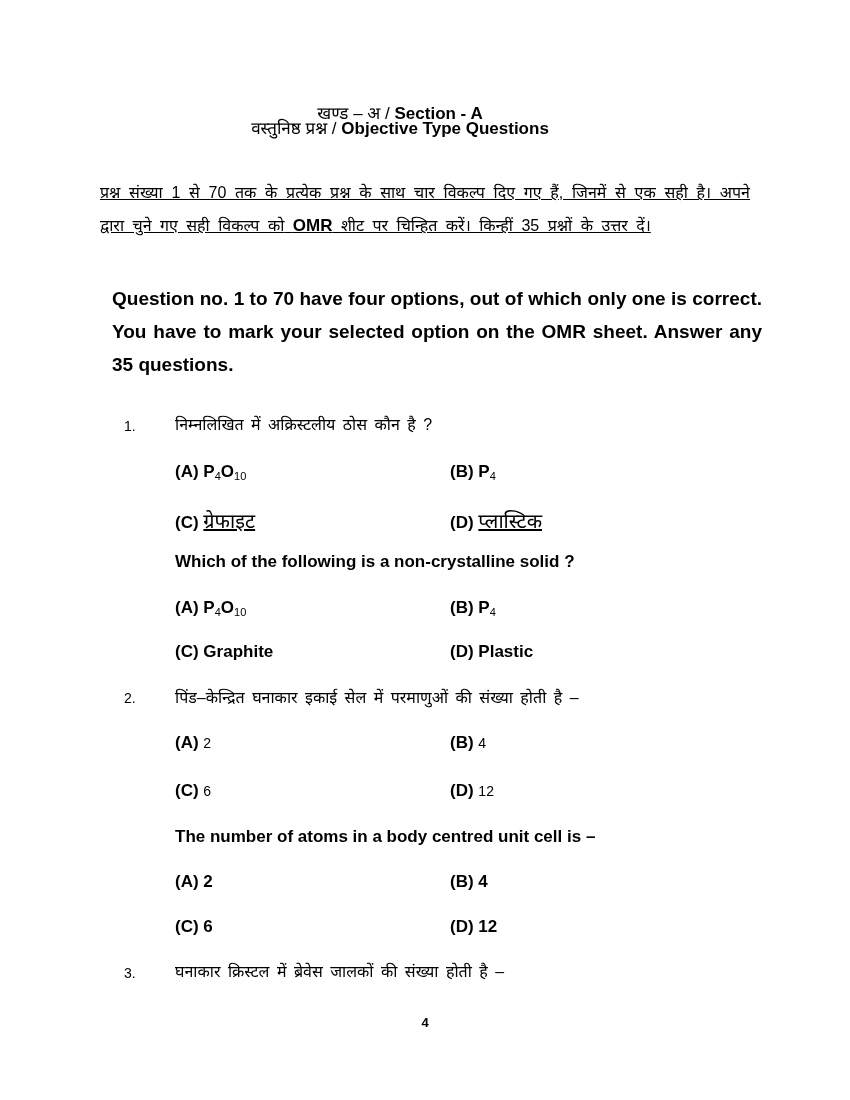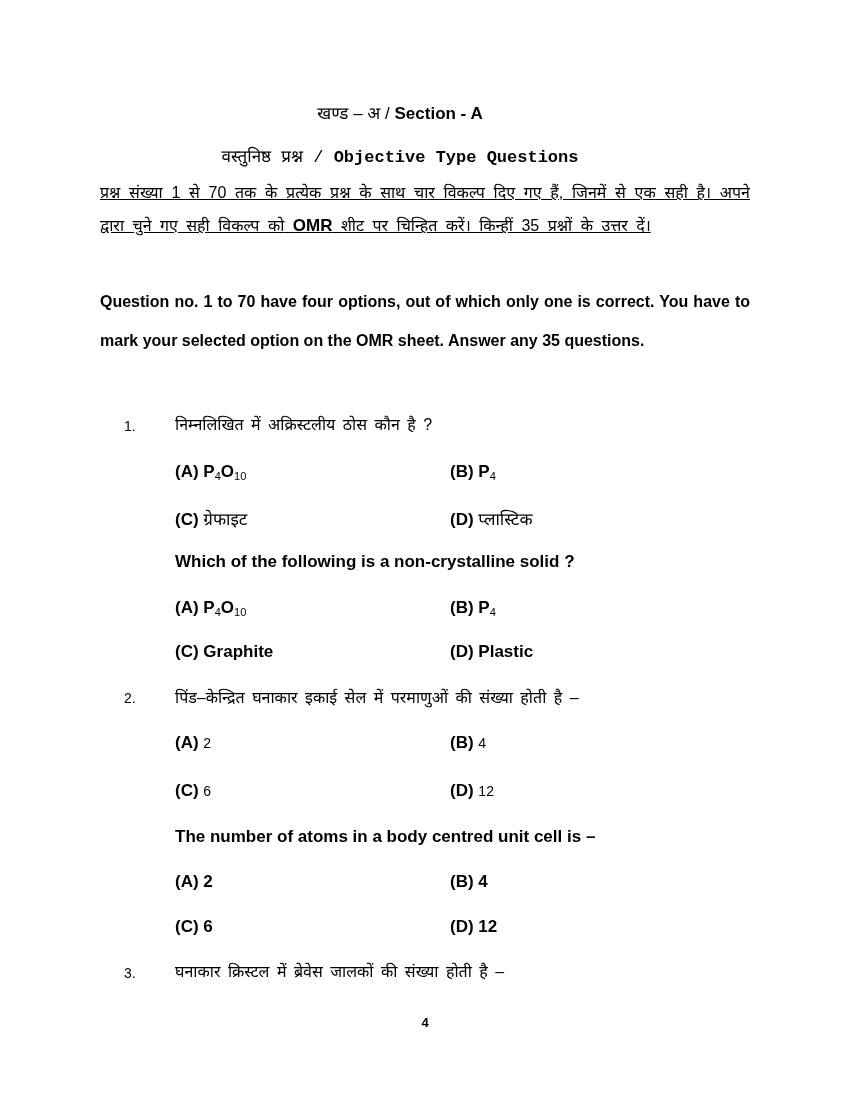--- a/index.html
+++ b/index.html
@@ -33,25 +33,25 @@
       width: 650px;
       font-size: 16px;
       line-height: 33px;
       text-align: justify;
       text-align-last: left;
       word-spacing: 4px;
       text-decoration: underline;
     }
     .para-en {
       position: absolute;
-      left: 100px;
+      left: 112px;
       width: 650px;
-      font-size: 16px;
+      font-size: 19px;
       font-weight: bold;
-      line-height: 39px;
+      line-height: 33px;
       text-align: justify;
     }
     .omr { font-weight: bold; font-size: 17px; }
     .qnum {
       font-size: 14px;
       left: 124px;
     }
     .qtext-hi {
       font-size: 16px;
       left: 175px;
@@ -61,39 +61,39 @@
       font-size: 17px;
       font-weight: bold;
       left: 175px;
     }
     .opt {
       font-size: 17px;
     }
     .opt .lbl { font-weight: bold; }
     .opt .val-en { font-weight: bold; text-align: right; }
     .opt .val-num-sm { font-size: 14px; font-weight: normal; }
-    .opt .val-hi { font-weight: normal; font-size: 17px; }
+    .opt .val-hi { font-weight: normal; font-size: 20px; text-decoration: underline; }
     .col-a { left: 175px; }
     .col-b { left: 450px; }
     sub { font-size: 11px; vertical-align: -3px; font-weight: normal; }
     .pagenum {
       left: 0; width: 850px; text-align: center;
       font-size: 13px; font-weight: bold;
     }
   </style>
 </head>
 <body>
 
 <div class="page">
 
   <div class="abs hdr" style="top:101px;">
     <span class="hi">खण्ड – अ  /</span>
     <span class="en">Section - A</span>
   </div>
-  <div class="abs hdr" style="top:144px;font-family:Liberation Mono, monospace;">
+  <div class="abs hdr" style="top:116px;">
     <span class="hi">वस्तुनिष्ठ प्रश्न  /</span>
     <span class="en">Objective Type Questions</span>
   </div>
 
   <div class="para-hi" style="top:176px;">
     <span>प्रश्न संख्या 1 से 70 तक के प्रत्येक प्रश्न के साथ चार विकल्प दिए गए हैं, जिनमें से एक सही है। अपने द्वारा चुने गए सही विकल्प को</span>
     <span class="omr">OMR</span>
     <span>शीट पर चिन्हित करें। किन्हीं 35 प्रश्नों के उत्तर दें।</span>
   </div>
 

